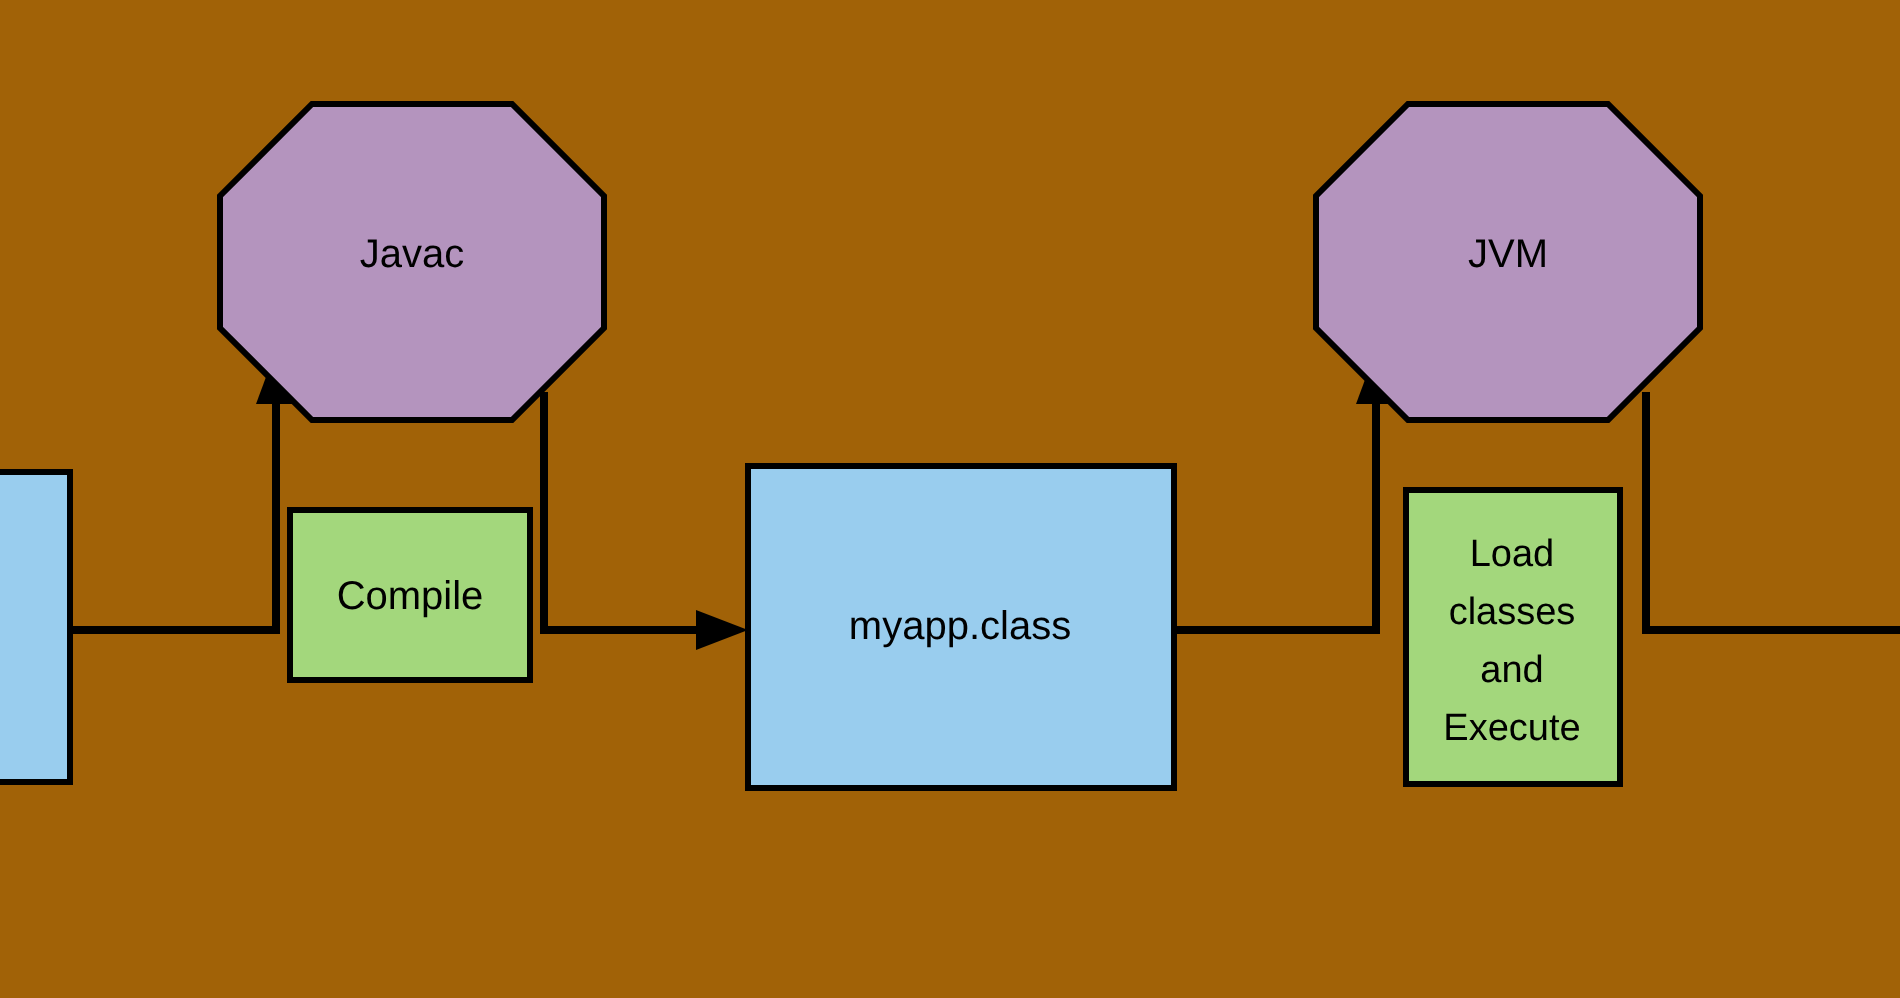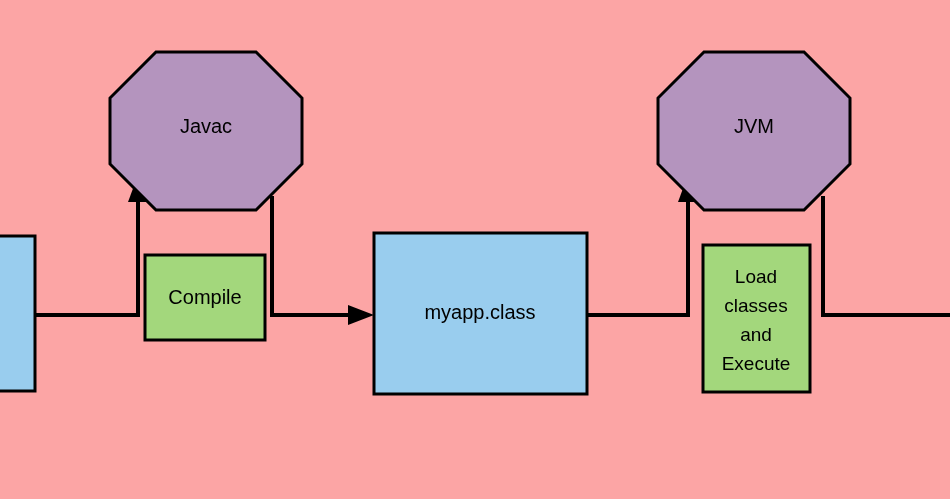--- a/index.html
+++ b/index.html
@@ -7,21 +7,21 @@
     padding: 0;
     background: #ffffff;
   }
   body {
     font-family: "Liberation Sans", sans-serif;
   }
   #canvas {
     position: relative;
     width: 950px;
     height: 499px;
-    background: #fca5a5;
+    background: #a16207;
     overflow: hidden;
   }
   #diagram-svg {
     position: absolute;
     top: 0;
     left: 0;
     width: 950px;
     height: 499px;
     display: block;
   }

